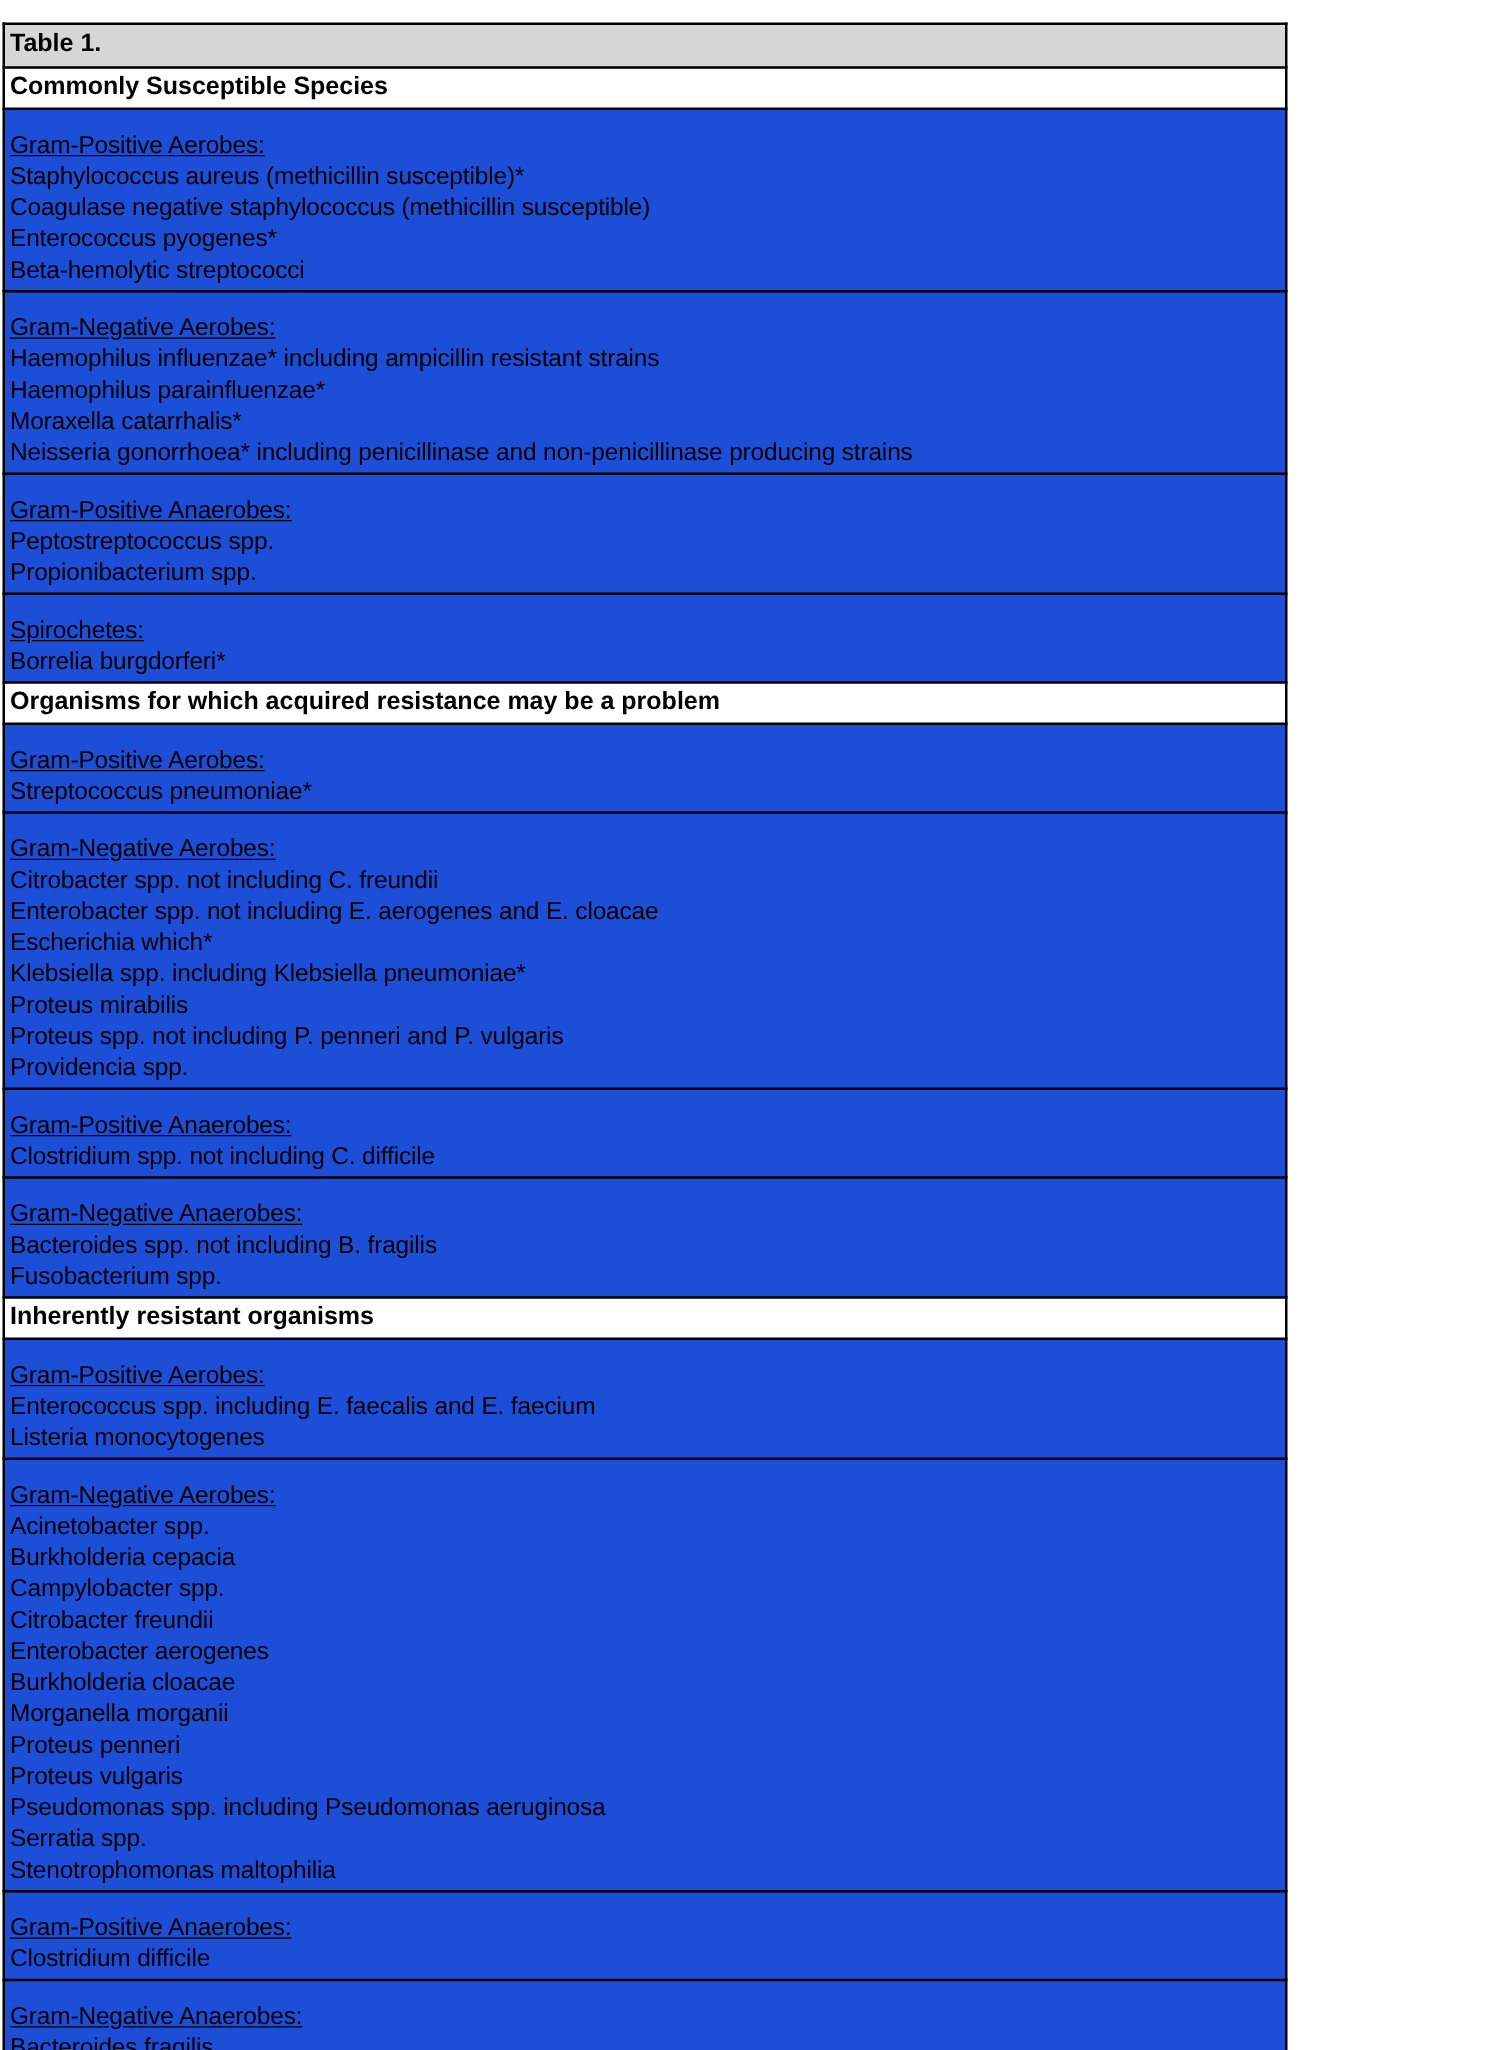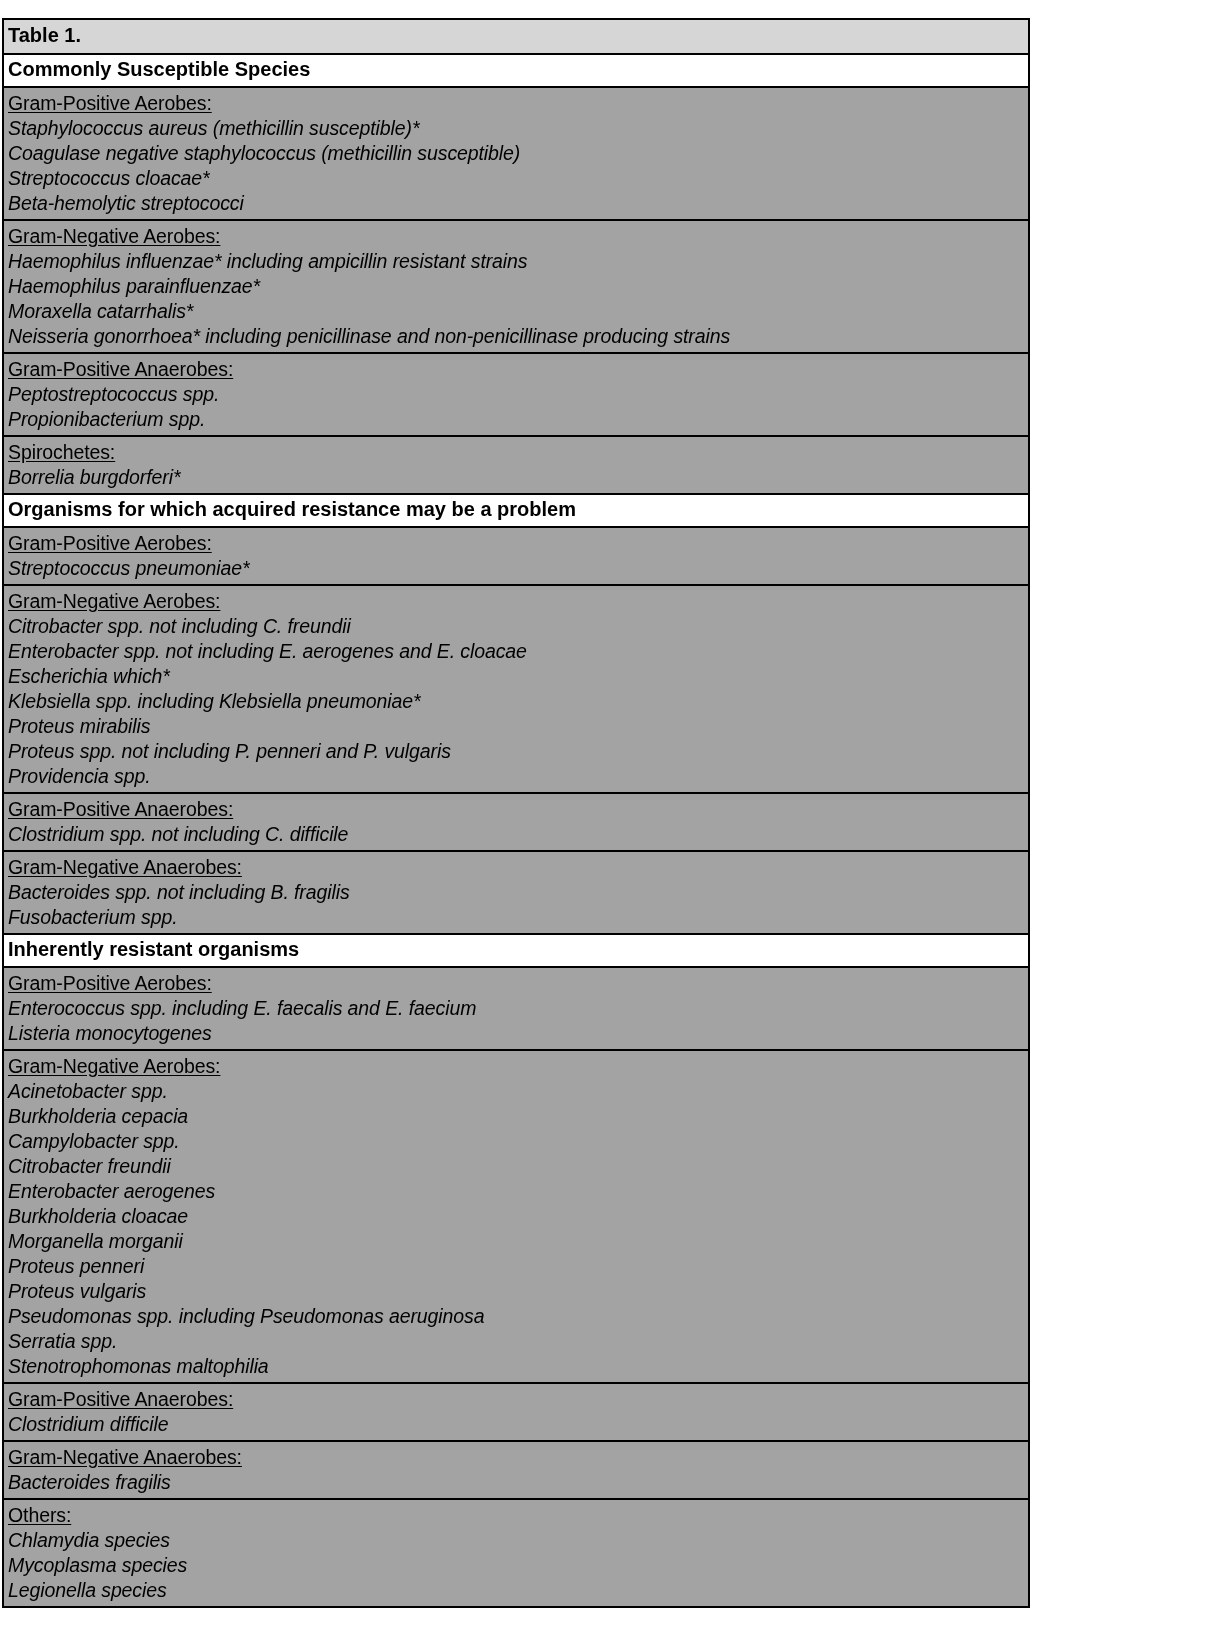--- a/index.html
+++ b/index.html
@@ -53,39 +53,38 @@
     font-size: 20px;
     line-height: 26px;
     padding-top: 1px;
     padding-bottom: 2px;
     height: 28px;
     border-radius: 16px;
   }
 
   
   tr.group-row td {
-    background: #a3a3a3;
+    background: #1d4ed8;
     font-size: 19.5px;
     line-height: 25px;
-    padding-top: 3px;
+    padding-top: 16px;
     padding-bottom: 3px;
   }
 
   .cat-label {
     display: block;
     font-style: normal;
     text-decoration: underline;
     text-underline-offset: 2px;
     white-space: nowrap;
     letter-spacing: -0.1px;
   }
 
   .species {
     display: block;
-    font-style: italic;
     white-space: nowrap;
     letter-spacing: -0.1px;
   }
 </style>
 </head>
 <body>
 
 <div class="table-wrap">
   <table class="spectrum">
     <tbody>
@@ -93,21 +92,21 @@
         <td>Table 1.</td>
       </tr>
     <tr class="section-row">
           <td>Commonly Susceptible Species</td>
         </tr>
         <tr class="group-row">
           <td>
             <span class="cat-label">Gram-Positive Aerobes:</span>
             <span class="species">Staphylococcus aureus (methicillin susceptible)*</span>
             <span class="species">Coagulase negative staphylococcus (methicillin susceptible)</span>
-            <span class="species">Streptococcus cloacae*</span>
+            <span class="species">Enterococcus pyogenes*</span>
             <span class="species">Beta-hemolytic streptococci</span>
           </td>
         </tr>
         <tr class="group-row">
           <td>
             <span class="cat-label">Gram-Negative Aerobes:</span>
             <span class="species">Haemophilus influenzae* including ampicillin resistant strains</span>
             <span class="species">Haemophilus parainfluenzae*</span>
             <span class="species">Moraxella catarrhalis*</span>
             <span class="species">Neisseria gonorrhoea* including penicillinase and non-penicillinase producing strains</span>

